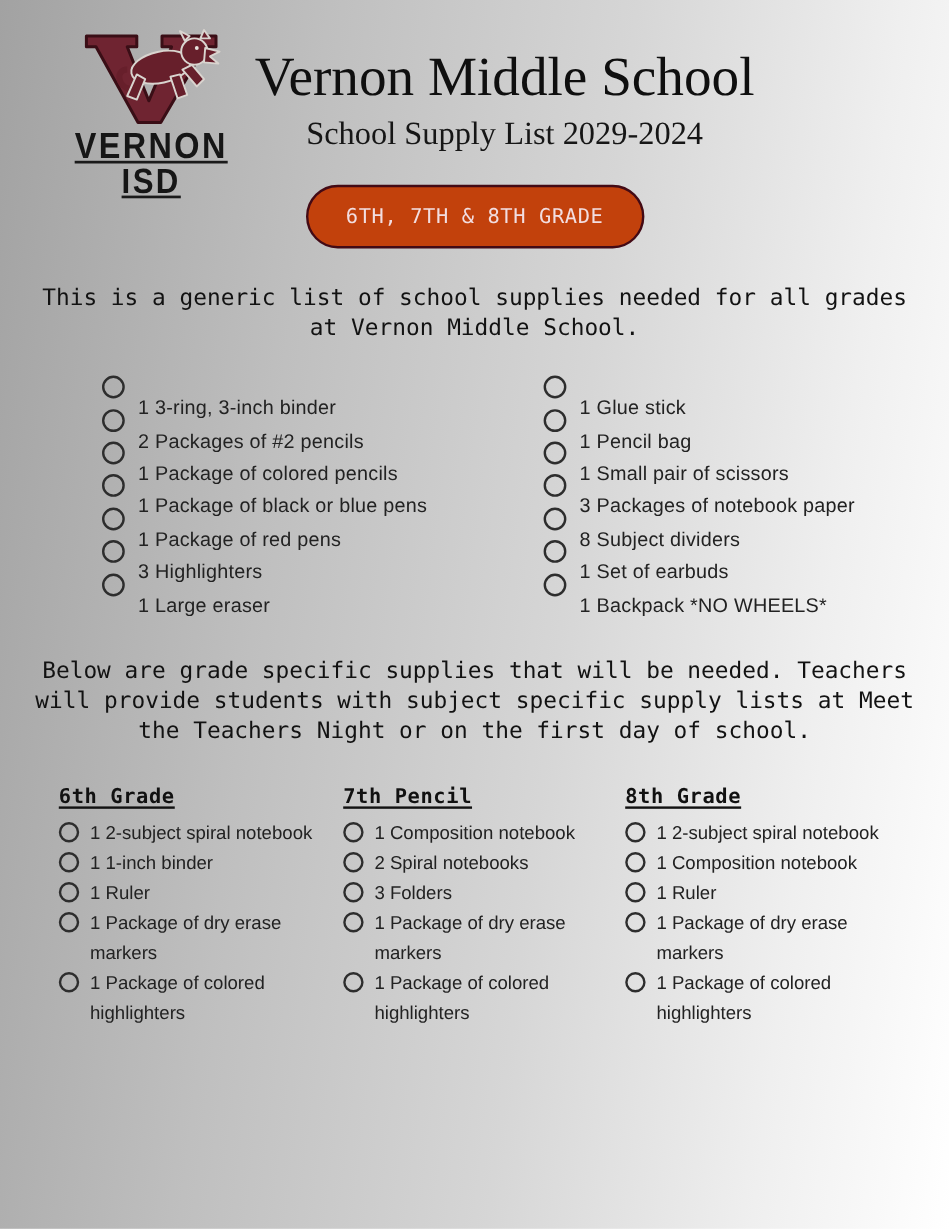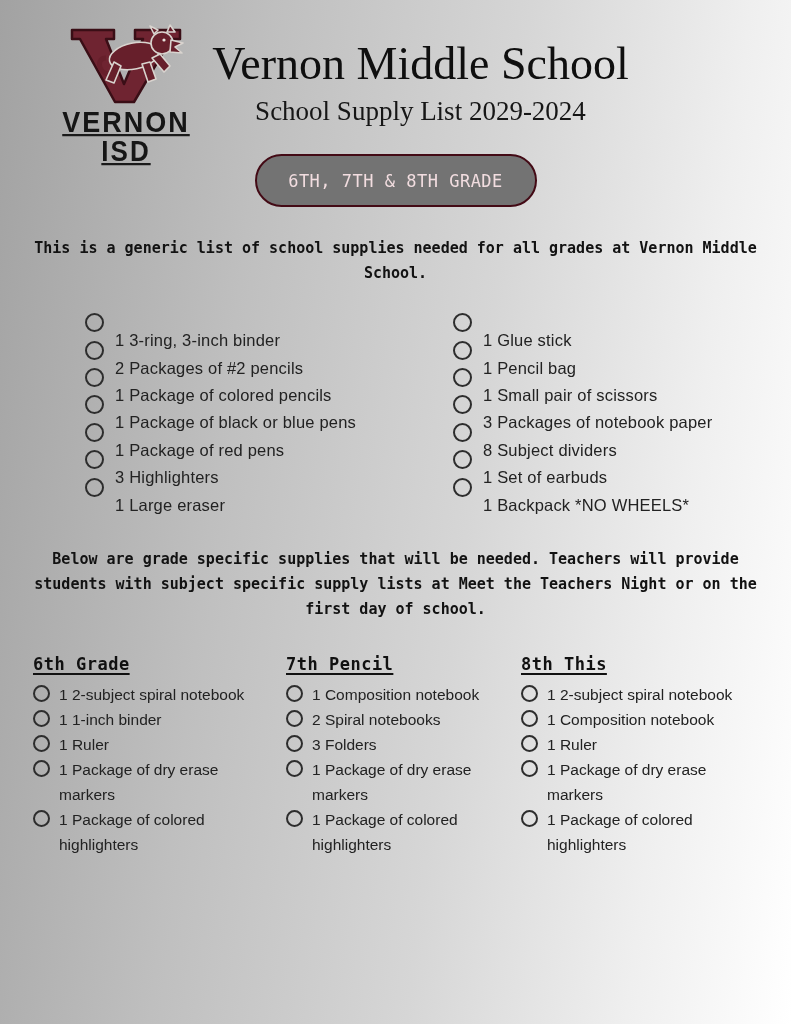--- a/index.html
+++ b/index.html
@@ -21,50 +21,50 @@
   .logo-line2 {
     font-weight:bold; font-size:26px; letter-spacing:2px; color:#161616;
     line-height:29px; transform:scaleY(1.12); transform-origin:top center;
   }
   .titles { position:absolute; left:188px; top:36px; width:465px; text-align:center; }
   .page-title { font-family:"Liberation Serif", serif; font-weight:500; font-size:46px; color:#0f0f0f; line-height:56px; }
   .page-subtitle { font-family:"Liberation Serif", serif; font-size:27px; color:#161616; margin-top:4px; }
   .badge {
     position:absolute; top:154px; left:50%; transform:translateX(-50%);
     width:282px; height:53px; border-radius:27px;
-    background:#737373; border:2px solid #430a15;
+    background:#c2410c; border:2px solid #430a15;
     display:flex; align-items:center; justify-content:center;
   }
   .badge-label {
     font-family:"DejaVu Sans Mono", monospace; font-size:17px; letter-spacing:0.5px;
     color:#f2dde0;
   }
   
   .mono-par {
     position:absolute; left:0; width:791px; text-align:center;
-    font-family:"DejaVu Sans Mono", monospace; font-weight:bold;
-    font-size:15px; line-height:25px; color:#121212;
+    font-family:"DejaVu Sans Mono", monospace; font-weight:normal;
+    font-size:19px; line-height:25px; color:#121212;
   }
   .mono-par .inner { display:inline-block; max-width:745px; }
   #intro { top:236px; }
   #grade-note { top:547px; }
   #grade-note .inner { max-width:752px; }
   
   .check-col { position:absolute; top:309px; }
   #col-left  { left:85px;  }
   #col-right { left:453px; }
   .check-row { display:flex; align-items:center; height:27.4px; }
   .circle {
     width:19px; height:19px; border:2px solid #2d2d2d; border-radius:50%;
     margin-right:11px; flex:none; background:transparent;
   }
   .item-text { font-size:16.5px; color:#222; letter-spacing:0.2px; white-space:nowrap;margin-top:36px; }
   
   .grade-col { position:absolute; top:654px; }
-  #grade-6 { left:33px;  }
+  #grade-6 { left:49px;  }
   #grade-7 { left:286px; }
   #grade-8 { left:521px; }
   .grade-title {
     font-family:"DejaVu Sans Mono", monospace; font-weight:bold; font-size:17px;
     color:#111; text-decoration:underline; text-decoration-thickness:2px;
     text-underline-offset:3px; margin-bottom:8px; letter-spacing:0.5px;
   }
   .grade-row { display:flex; align-items:flex-start; }
   .circle-sm {
     width:17px; height:17px; border:2px solid #2d2d2d; border-radius:50%;
@@ -218,21 +218,21 @@
     <span class="circle-sm"></span>
     <span class="grade-item-text">1 Package of dry erase markers</span>
   </div>
   <div class="grade-row">
     <span class="circle-sm"></span>
     <span class="grade-item-text">1 Package of colored highlighters</span>
   </div>
 </div>
 
 <div class="grade-col" id="grade-8">
-  <div class="grade-title">8th This</div>
+  <div class="grade-title">8th Grade</div>
   <div class="grade-row">
     <span class="circle-sm"></span>
     <span class="grade-item-text">1 2-subject spiral notebook</span>
   </div>
   <div class="grade-row">
     <span class="circle-sm"></span>
     <span class="grade-item-text">1 Composition notebook</span>
   </div>
   <div class="grade-row">
     <span class="circle-sm"></span>

